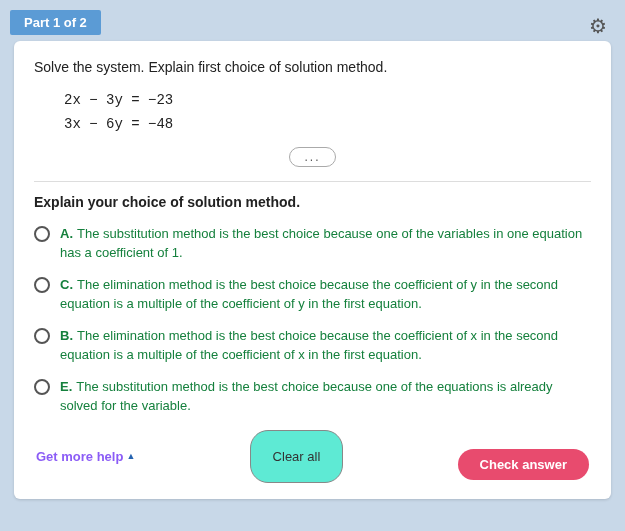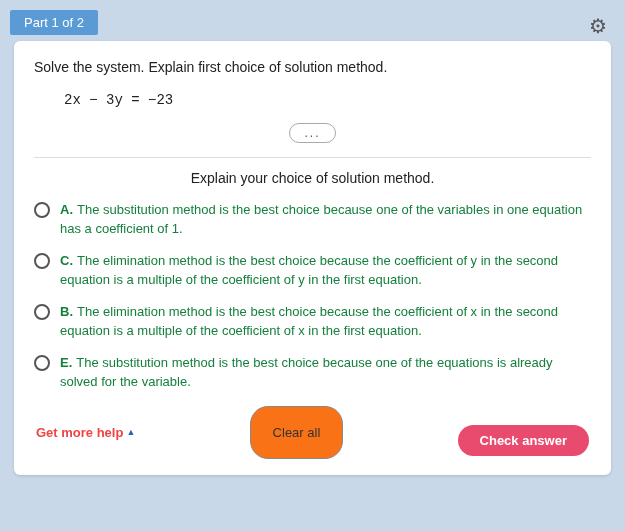--- a/index.html
+++ b/index.html
@@ -15,21 +15,21 @@
     .container {
       width: 625px;
       min-height: 531px;
       background: #c8d8e8;
       position: relative;
     }
     .part-label {
       background: #5b9bd5;
       color: white;
       font-size: 13px;
-      font-weight: normal;
+      font-weight: bold;
       padding: 5px 14px;
       display: inline-block;
       border-radius: 2px;
       margin-bottom: 0;
       text-align: right;
     }
     .gear-icon {
       position: absolute;
       top: 4px;
       right: 8px;
@@ -69,22 +69,21 @@
       padding: 2px 14px;
       font-size: 12px;
       color: #555;
       cursor: pointer;
       letter-spacing: 2px;
     }
     .explain-text {
       font-size: 14px;
       color: #222;
       margin-bottom: 14px;
-      font-weight: normal;
-      text-align: center;
+      font-weight: bold;
     }
     .option {
       display: flex;
       align-items: flex-start;
       margin-bottom: 12px;
       cursor: pointer;
     }
     .radio-circle {
       width: 16px;
       height: 16px;
@@ -110,39 +109,39 @@
       margin: 6px 0 12px 0;
     }
     .footer {
       display: flex;
       align-items: center;
       justify-content: space-between;
       margin-top: 14px;
       padding: 0 2px;
     }
     .get-help-link {
-      color: #ef4444;
+      color: #8b5cf6;
       font-size: 13px;
       font-weight: bold;
       text-decoration: none;
       cursor: pointer;
       display: flex;
       align-items: center;
       gap: 3px;
       text-align: center;
     }
     .get-help-link::after {
       content: '▲';
       font-size: 9px;
       color: #2563b0;
     }
     .clear-all-btn {
       border: 1.5px solid #888;
       border-radius: 18px;
-      background: #f97316;
+      background: #5eead4;
       padding: 18px 22px;
       font-size: 13px;
       color: #333;
       cursor: pointer;
       font-weight: normal;
     }
     .check-answer-btn {
       border: none;
       border-radius: 18px;
       background: #e84b6e;
@@ -164,20 +163,21 @@
   
   <div class="part-label">Part 1 of 2</div>
 
   
   <div class="card">
 
     <div class="problem-text">Solve the system. Explain first choice of solution method.</div>
 
     <div class="equations">
       <div>2x − 3y  =  −23</div>
+      <div>3x − 6y  =  −48</div>
     </div>
 
     <div class="divider-row">
       <button class="dots-btn">...</button>
     </div>
 
     <hr class="divider">
 
     <div class="explain-text">Explain your choice of solution method.</div>
 

